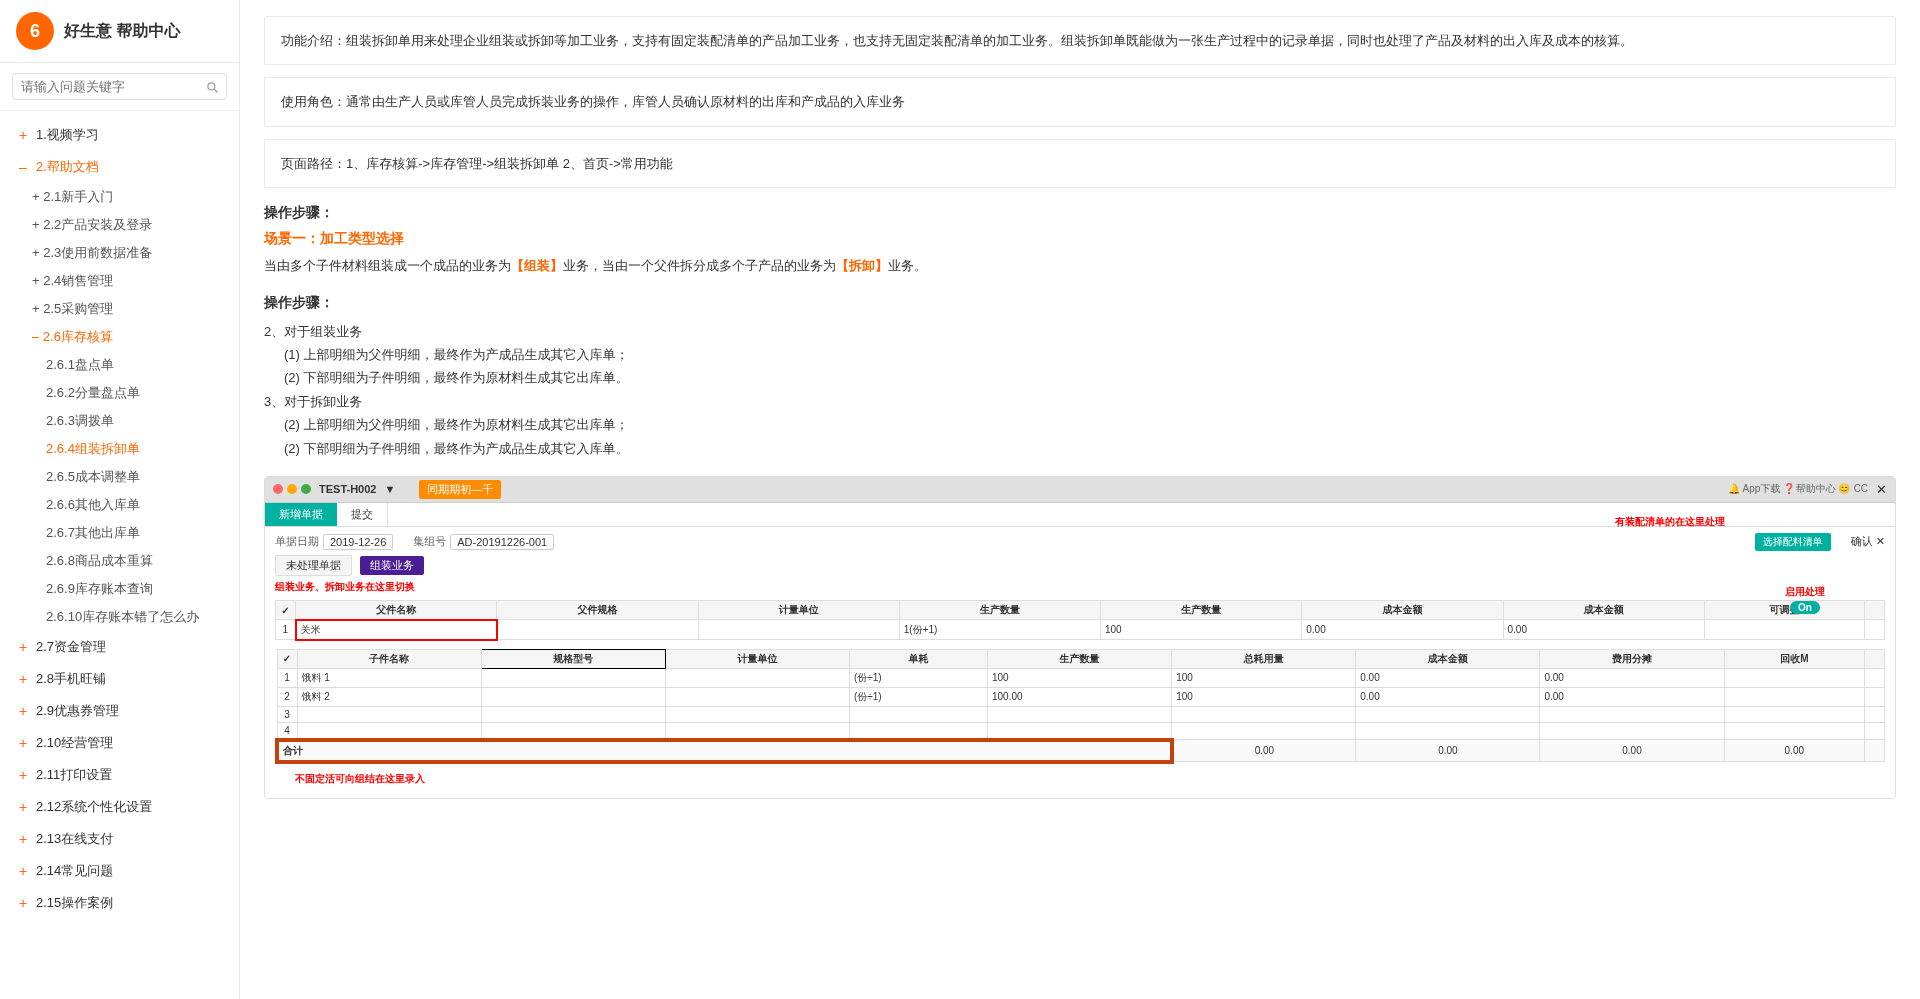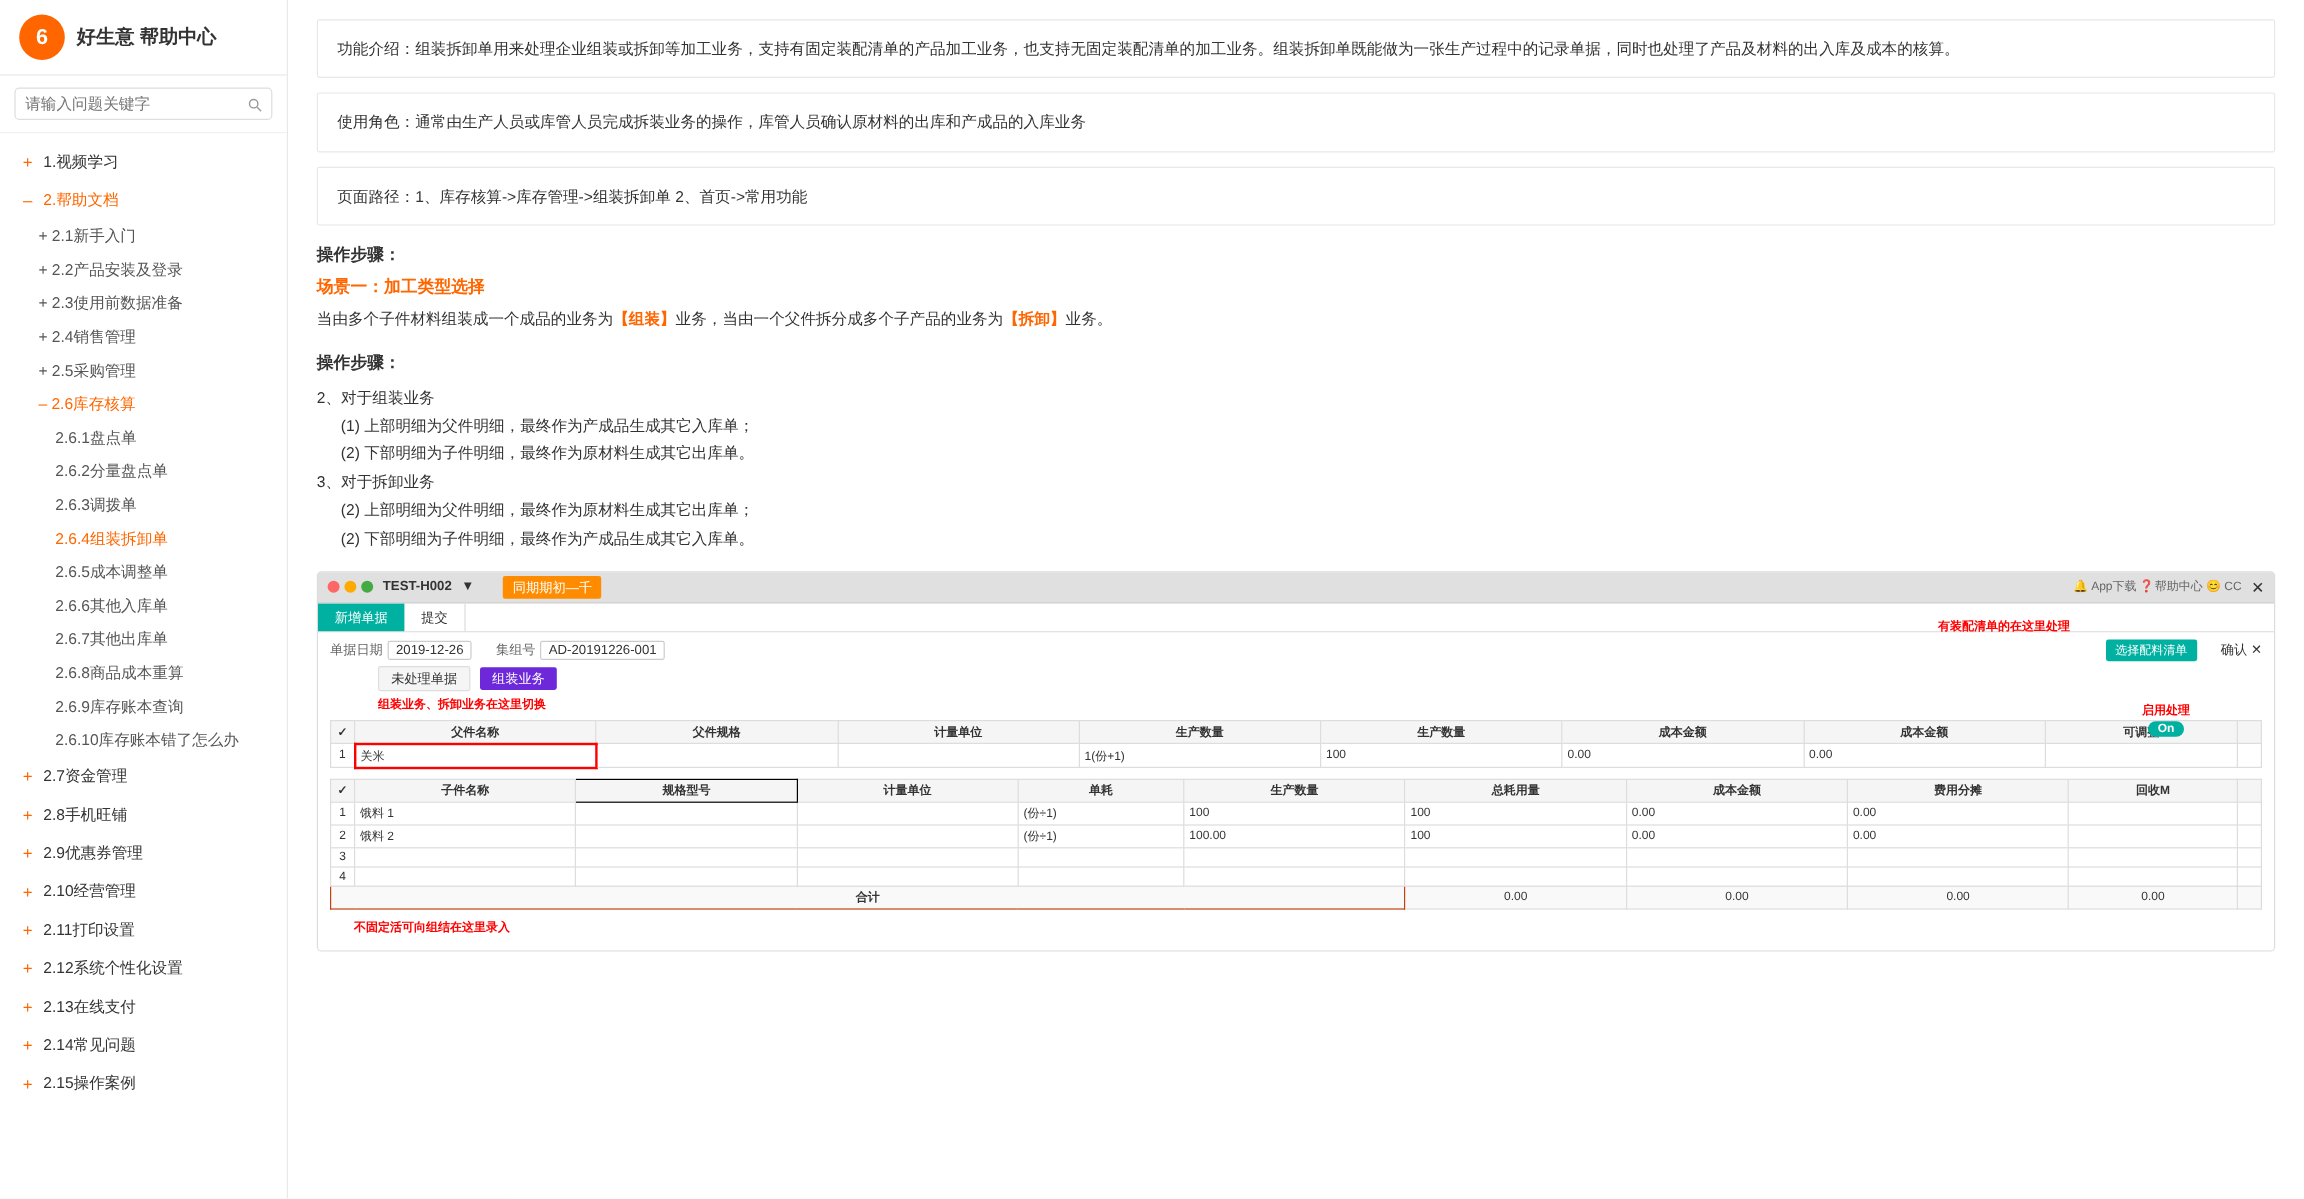--- a/index.html
+++ b/index.html
@@ -365,23 +365,23 @@
 
             <div style="position:absolute;right:160px;top:-18px;color:red;font-size:10px;font-weight:bold;">有装配清单的在这里处理</div>
             <div style="display:flex;align-items:center;gap:4px;">
               <button style="background:#00b0a0;color:#fff;border:none;padding:2px 8px;font-size:10px;border-radius:2px;">选择配料清单</button>
             </div>
             <div style="display:flex;align-items:center;gap:4px;">
               <span style="font-size:11px;">确认 ✕</span>
             </div>
           </div>
 
-          <div style="display:flex; gap:8px; align-items:center; margin-bottom:4px; position:relative;margin-left:40px;">
+          <div style="display:flex; gap:8px; align-items:center; margin-bottom:4px; position:relative;">
             <div style="background:#f5f5f5;border:1px solid #ddd;padding:2px 10px;font-size:11px;border-radius:2px;">未处理单据</div>
-            <div style="background:#6d28d9;color:#fff;border:none;padding:2px 10px;font-size:11px;border-radius:2px;">组装业务</div>
+            <div style="background:#4c1d95;color:#fff;border:none;padding:2px 10px;font-size:11px;border-radius:2px;">组装业务</div>
 
             <div style="position:absolute;left:0;bottom:-18px;color:red;font-size:10px;font-weight:bold;">组装业务、拆卸业务在这里切换</div>
           </div>
           <div style="height:20px;"></div>
 
           <div style="margin-bottom:4px;">
             <table style="width:100%;border-collapse:collapse;font-size:10px;">
               <thead>
                 <tr style="background:#f5f5f5;">
                   <th style="border:1px solid #ddd;padding:2px 4px;width:20px;">✓</th>
@@ -490,21 +490,21 @@
                   <td style="border:1px solid #ddd;padding:2px 4px;"></td>
                   <td style="border:1px solid #ddd;padding:2px 4px;"></td>
                   <td style="border:1px solid #ddd;padding:2px 4px;"></td>
                   <td style="border:1px solid #ddd;padding:2px 4px;"></td>
                   <td style="border:1px solid #ddd;padding:2px 4px;"></td>
                   <td style="border:1px solid #ddd;padding:2px 4px;"></td>
                 </tr>
               </tbody>
               <tfoot>
                 <tr style="background:#f9f9f9;">
-                  <td colspan="6" style="border:1px solid #c2410c;padding:2px 4px;text-align:center;font-weight:bold;">合计</td>
+                  <td colspan="6" style="border:4px solid #c2410c;padding:2px 4px;text-align:left;font-weight:bold;">合计</td>
                   <td style="border:1px solid #ddd;padding:2px 4px;text-align:center;">0.00</td>
                   <td style="border:1px solid #ddd;padding:2px 4px;text-align:center;">0.00</td>
                   <td style="border:1px solid #ddd;padding:2px 4px;text-align:center;">0.00</td>
                   <td style="border:1px solid #ddd;padding:2px 4px;text-align:center;">0.00</td>
                   <td style="border:1px solid #ddd;padding:2px 4px;"></td>
                 </tr>
               </tfoot>
             </table>
 
             <div style="position:absolute;left:20px;bottom:-22px;color:red;font-size:10px;font-weight:bold;">不固定活可向组结在这里录入</div>

